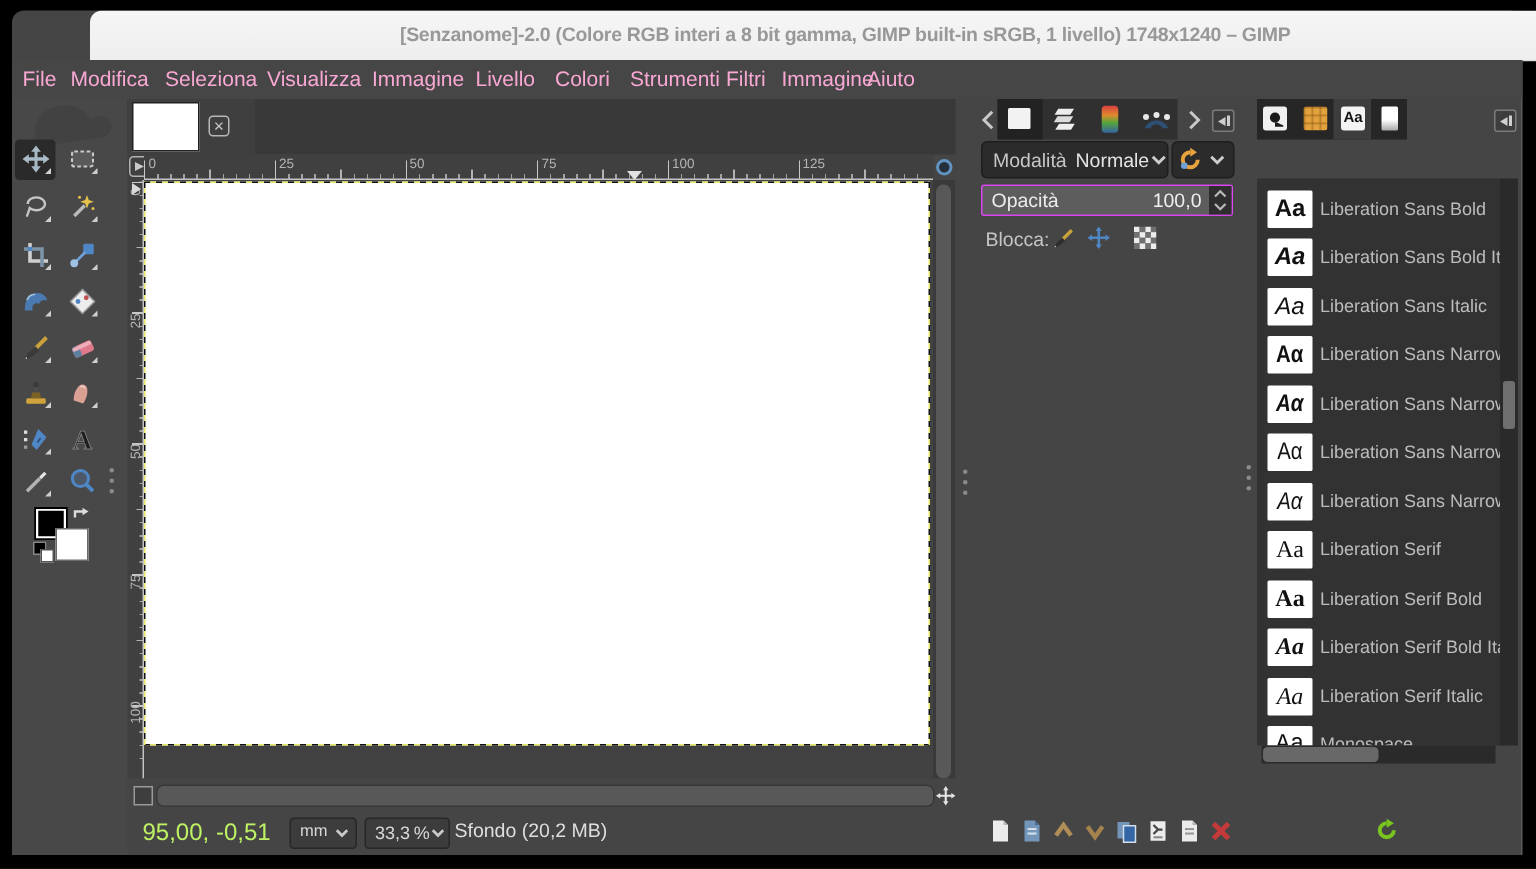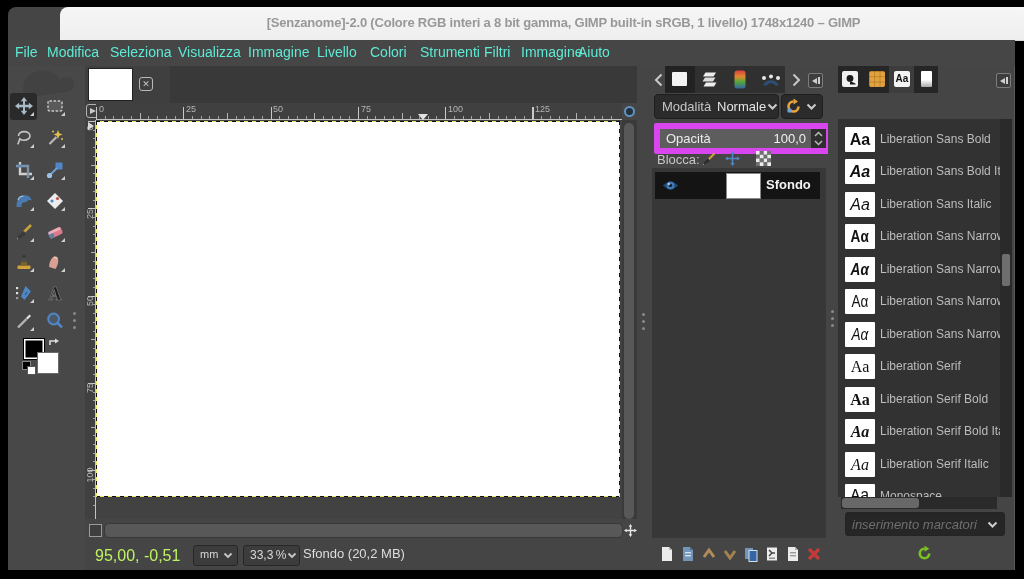--- a/index.html
+++ b/index.html
@@ -7,21 +7,21 @@
 .a{position:absolute;}
 .tx{white-space:nowrap;}
 #win{position:absolute;left:8px;top:7px;width:1007px;height:563px;background:#454545;
   border-radius:8px 8px 0 0;box-shadow:inset -1px -1px 0 #5a5a5a;}
 #title{position:absolute;left:12px;top:0;width:100%;height:33px;background:linear-gradient(#f6f6f6,#eeeeee);
   border-radius:8px 8px 0 0;border-bottom:1px solid #d8d8d8;margin-left:40px;}
 #title .t{position:absolute;left:0;right:0;top:8px;text-align:center;font-size:13px;font-weight:bold;
   color:#989898;letter-spacing:-0.2px;}
 #title .x{position:absolute;right:12px;top:8px;font-size:13px;color:#808080;font-weight:bold;}
 #menu{position:absolute;left:0;top:33px;width:100%;height:26px;background:#464646;}
-#menu span{position:absolute;top:4px;font-size:14px;color:#5eead4;}
+#menu span{position:absolute;top:4px;font-size:14px;color:#f9a8d4;}
 #toolbox{position:absolute;left:0;top:59px;width:77px;height:504px;background:#484848;}
 .tsel{position:absolute;background:#2a2a2a;border-radius:3px;width:27px;height:27px;}
 #tabrow{position:absolute;left:77px;top:59px;width:560px;height:37px;background:#393939;}
 #imgtab{position:absolute;left:0;top:0;width:85px;height:37px;background:#3f3f3f;}
 #rulh{position:absolute;left:88px;top:96px;width:526px;height:17px;background-color:#404040;
   background-image:
     repeating-linear-gradient(90deg,#c9c9c9 0 1px,transparent 1px 87.3px),
     repeating-linear-gradient(90deg,#b2b2b2 0 1px,transparent 1px 43.65px),
     repeating-linear-gradient(90deg,#a2a2a2 0 1px,transparent 1px 8.73px);
   background-size:520px 13px,520px 7px,520px 4px;
@@ -328,21 +328,21 @@
       <svg class="a" style="left:3px;top:3px" width="17" height="17" viewBox="0 0 17 17">
         <path d="M13.5 8.5 A5 5 0 1 1 8.5 3.5" fill="none" stroke="#e8a33d" stroke-width="2.6"></path>
         <polygon points="8.5,0.5 13,3.5 8.5,6.5" fill="#e8a33d"></polygon>
         <circle cx="4.5" cy="12.5" r="2.2" fill="#6fa0d6"></circle>
       </svg>
       <svg class="a" style="left:24px;top:8px" width="11" height="8" viewBox="0 0 11 8">
           <path d="M1.5 1.5 L5.5 5.5 L9.5 1.5" fill="none" stroke="#cdcdcd" stroke-width="2"></path>
         </svg>
     </div>
 
-    <div class="a" style="left:4px;top:57px;width:166px;height:19px;background:#5d5d5d;border:6px solid #d946ef;border-radius:2px">
+    <div class="a" style="left:4px;top:57px;width:166px;height:19px;background:#5d5d5d;border:1px solid #d946ef;border-radius:2px">
       <div class="a" style="right:0;top:0;width:15px;height:19px;background:#2e2e2e">
         <svg class="a" style="left:3px;top:2px" width="9" height="6" viewBox="0 0 9 6">
             <path d="M1 5 L4.5 1.5 L8 5" fill="none" stroke="#b9b9b9" stroke-width="1.5"></path>
           </svg>
         <svg class="a" style="left:3px;top:11px" width="9" height="6" viewBox="0 0 9 6">
             <path d="M1 1 L4.5 4.5 L8 1" fill="none" stroke="#b9b9b9" stroke-width="1.5"></path>
           </svg>
       </div>
       <span class="a tx" style="left:6px;top:2px;font-size:13px;color:#ececec">Opacità</span>
       <span class="a tx" style="right:20px;top:2px;font-size:13px;color:#f0f0f0">100,0</span>
@@ -369,32 +369,20 @@
       <rect x="0" y="7.5" width="3.75" height="3.75" fill="#ececec"></rect>
         <rect x="7.5" y="7.5" width="3.75" height="3.75" fill="#ececec"></rect>
       <rect x="3.75" y="7.5" width="3.75" height="3.75" fill="#707070"></rect>
         <rect x="11.25" y="7.5" width="3.75" height="3.75" fill="#707070"></rect>
       <rect x="0" y="11.25" width="3.75" height="3.75" fill="#707070"></rect>
         <rect x="7.5" y="11.25" width="3.75" height="3.75" fill="#707070"></rect>
       <rect x="3.75" y="11.25" width="3.75" height="3.75" fill="#ececec"></rect>
         <rect x="11.25" y="11.25" width="3.75" height="3.75" fill="#ececec"></rect>
     </svg>
 
-    <div class="a" style="left:2px;top:102px;width:174px;height:370px;background:#373737">
-      <div class="a" style="left:3px;top:4px;width:165px;height:27px;background:#141414">
-        <svg class="a" style="left:6px;top:7px" width="19" height="13" viewBox="0 0 19 13">
-          <path d="M1 6.5 Q9.5 -1.5 18 6.5 Q9.5 14.5 1 6.5 Z" fill="#24486e" stroke="#0c1520" stroke-width="1"></path>
-          <circle cx="9.5" cy="6.5" r="4" fill="#4179b4"></circle>
-          <circle cx="9.5" cy="6.5" r="1.7" fill="#16202e"></circle>
-          <circle cx="7.9" cy="4.9" r="1.2" fill="#a8c8e8"></circle>
-        </svg>
-        <div class="a" style="left:71px;top:1px;width:33px;height:24px;background:#fff;border:1px solid #888"></div>
-        <span class="a tx" style="left:111px;top:5px;font-size:13px;font-weight:bold;color:#f2f2f2">Sfondo</span>
-      </div>
-    </div>
 
     <svg class="a" style="left:9px;top:480px" width="16" height="16" viewBox="0 0 16 16">
       <path d="M3 1 L10 1 L13 4 L13 15 L3 15 Z" fill="#ececec"></path>
         <path d="M10 1 L10 4 L13 4 Z" fill="#b5b5b5"></path>
     </svg>
     <svg class="a" style="left:30px;top:480px" width="16" height="16" viewBox="0 0 16 16">
       <path d="M3 1 L10 1 L13 4 L13 15 L3 15 Z" fill="#7295b8"></path>
         <path d="M10 1 L10 4 L13 4 Z" fill="#496a8a"></path>
       <rect x="5" y="6" width="6" height="1.4" fill="#d2dfec"></rect>
         <rect x="5" y="9" width="6" height="1.4" fill="#d2dfec"></rect>
@@ -504,25 +492,19 @@
         </div>
     </div>
 
     <div class="a" style="left:162px;top:53px;width:12px;height:378px;background:#2a2a2a">
       <div class="a" style="left:2px;top:135px;width:8px;height:32px;background:#6e6e6e;border-radius:2px"></div>
     </div>
     <div class="a" style="left:3px;top:431px;width:156px;height:12px;background:#2a2a2a">
       <div class="a" style="left:1px;top:1px;width:77px;height:10px;background:#686868;border-radius:3px"></div>
     </div>
 
-    <div class="inp" style="left:7px;top:446px;width:158px;height:22px;background:#262626">
-      <span class="a tx" style="left:6px;top:4px;font-size:13px;font-style:italic;color:#6f6f6f">inserimento marcatori</span>
-      <svg class="a" style="left:141px;top:8px" width="11" height="8" viewBox="0 0 11 8">
-          <path d="M1.5 1.5 L5.5 5.5 L9.5 1.5" fill="none" stroke="#cdcdcd" stroke-width="2"></path>
-        </svg>
-    </div>
 
     <svg class="a" style="left:78px;top:479px" width="17" height="17" viewBox="0 0 17 17">
       <path d="M13.2 8.5 A4.7 4.7 0 1 1 8.5 3.8" fill="none" stroke="#7ac41f" stroke-width="2.6"></path>
       <polygon points="8.5,0.8 13.3,3.8 8.5,6.8" fill="#7ac41f"></polygon>
     </svg>
   </div>
 </div>
 
 </body></html>

